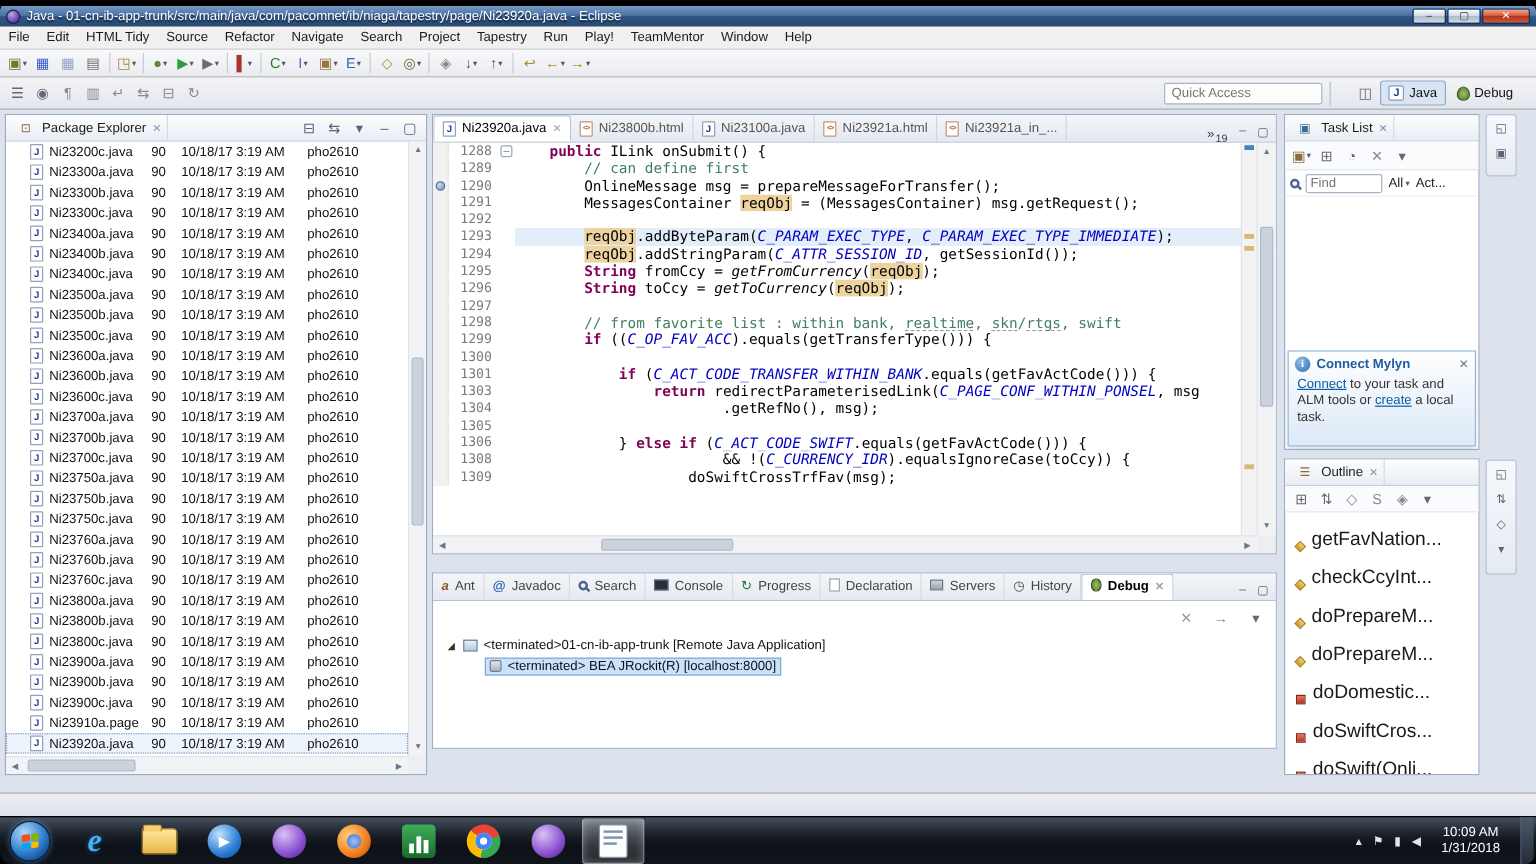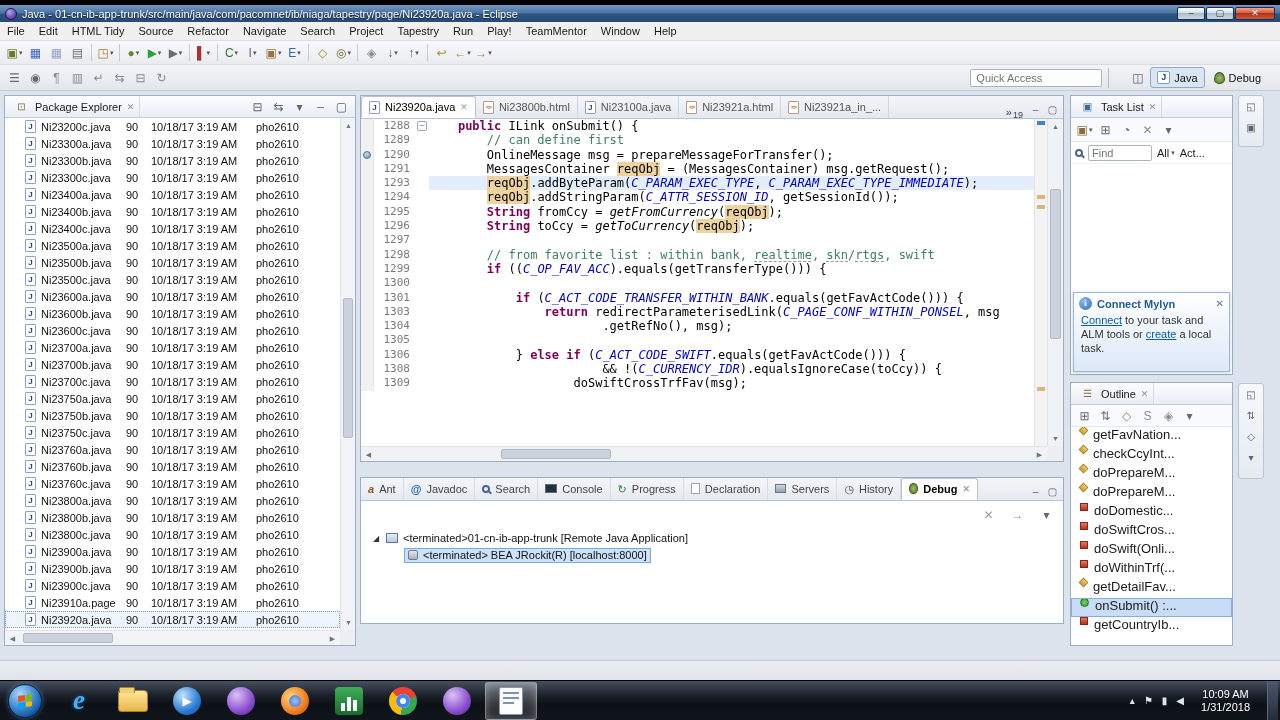--- a/index.html
+++ b/index.html
@@ -1,17 +1,17 @@
 <!DOCTYPE html>
 <html><head>
 <meta charset="utf-8">
 <style>
   * { box-sizing:border-box; margin:0; padding:0; }
   html,body { width:1280px; height:720px; background:#000; font-family:"Liberation Sans",sans-serif; overflow:hidden; }
-  #stage { position:relative; width:1280px; height:720px; overflow:hidden; }
+  #stage { position:relative; width:1280px; height:720px; overflow:hidden;border-radius:10px; }
 
   
   .titlebar { position:absolute; top:5px; left:0; width:1280px; height:17px;
     background:linear-gradient(#7499c8 0%,#4a719f 48%,#2f5584 52%,#29497100 0%,#274a75 100%);
     background:linear-gradient(#7499c8 0%,#4a719f 48%,#2f5584 52%,#274a75 100%);
     color:#fff; font-size:11px; display:flex; align-items:center; padding:0 5px; gap:5px; }
   .app-logo { width:12px; height:12px; border-radius:50%;
     background:radial-gradient(circle at 35% 30%, #b9a7e8, #6a4fb0 60%, #3a2a70); border:1px solid #26194d; }
   .title-text { flex:1; white-space:nowrap; overflow:hidden; text-shadow:0 1px 1px #123; }
   .winbtns { display:flex; gap:1px; }
@@ -133,21 +133,21 @@
   .mylyn-head { display:flex; align-items:center; gap:5px; padding:4px 5px 2px; color:#1f5b9e; font-weight:bold; }
   .info-ic { width:13px; height:13px; border-radius:50%; background:radial-gradient(circle at 35% 30%,#8cbdec,#2f6cb4);
     color:#fff; font:bold 9px/13px "Liberation Serif"; text-align:center; flex:none; }
   .mylyn-x { margin-left:auto; color:#6a7686; font-weight:normal; font-size:10px; }
   .mylyn-body { padding:1px 7px; color:#333; line-height:14px; }
   .lnk { color:#0b5cad; text-decoration:underline; }
 
   
   .out-toolbar { position:absolute; top:22px; left:0; right:0; height:22px; display:flex; align-items:center; padding:0 3px; border-bottom:1px solid #e4e8ef; background:#fafbfd; }
   .out-list { position:absolute; top:44px; left:0; right:0; bottom:0; overflow:hidden; }
-  .out-row { height:19px; display:flex; align-items:flex-start; gap:6px; padding-left:9px; font-size:13px; color:#1a1a1a; white-space:nowrap; }
+  .out-row { height:19px; display:flex; align-items:flex-end; gap:6px; padding-left:9px; font-size:16px; color:#1a1a1a; white-space:nowrap;margin-top:13px; }
   .out-row.selected { background:#c8ddf5; outline:1px solid #84aede; outline-offset:-1px; }
   .vis { flex:none; display:inline-block; }
   .vis.public { width:9px; height:9px; border-radius:50%; background:radial-gradient(#7ed46f,#2f9427); border:1px solid #1f7a1a; }
   .vis.protected { width:7px; height:7px; transform:rotate(45deg); background:linear-gradient(#f2d06a,#cf9a22); border:1px solid #a87a18; }
   .vis.private { width:8px; height:8px; background:linear-gradient(#e07a63,#b53320); border:1px solid #8e2314; }
 
   .rstrip { position:absolute; left:1238px; top:95px; width:26px; height:551px; }
   .rsgrp { position:absolute; left:0; width:26px; border:1px solid #b9c4d6; background:linear-gradient(#f6f8fb,#e6ebf2); border-radius:3px; display:flex; flex-direction:column; align-items:center; padding:2px 0; gap:4px; }
 
   
@@ -650,20 +650,26 @@
             <span class="cl-num">1290</span>
             <span class="cl-fold"></span>
             <span class="cl-txt"><span class="tk-p">        OnlineMessage msg = prepareMessageForTransfer();</span></span>
           </div>
           <div class="cl">
             <span class="cl-ann"></span>
             <span class="cl-num">1291</span>
             <span class="cl-fold"></span>
             <span class="cl-txt"><span class="tk-p">        MessagesContainer </span><span class="tk-h">reqObj</span><span class="tk-p"> = (MessagesContainer) msg.getRequest();</span></span>
           </div>
+          <div class="cl">
+            <span class="cl-ann"></span>
+            <span class="cl-num">1292</span>
+            <span class="cl-fold"></span>
+            <span class="cl-txt"></span>
+          </div>
           <div class="cl cur">
             <span class="cl-ann"></span>
             <span class="cl-num">1293</span>
             <span class="cl-fold"></span>
             <span class="cl-txt"><span class="tk-p">        </span><span class="tk-h">reqObj</span><span class="tk-p">.addByteParam(</span><span class="tk-s">C_PARAM_EXEC_TYPE</span><span class="tk-p">, </span><span class="tk-s">C_PARAM_EXEC_TYPE_IMMEDIATE</span><span class="tk-p">);</span></span>
           </div>
           <div class="cl">
             <span class="cl-ann"></span>
             <span class="cl-num">1294</span>
             <span class="cl-fold"></span>

